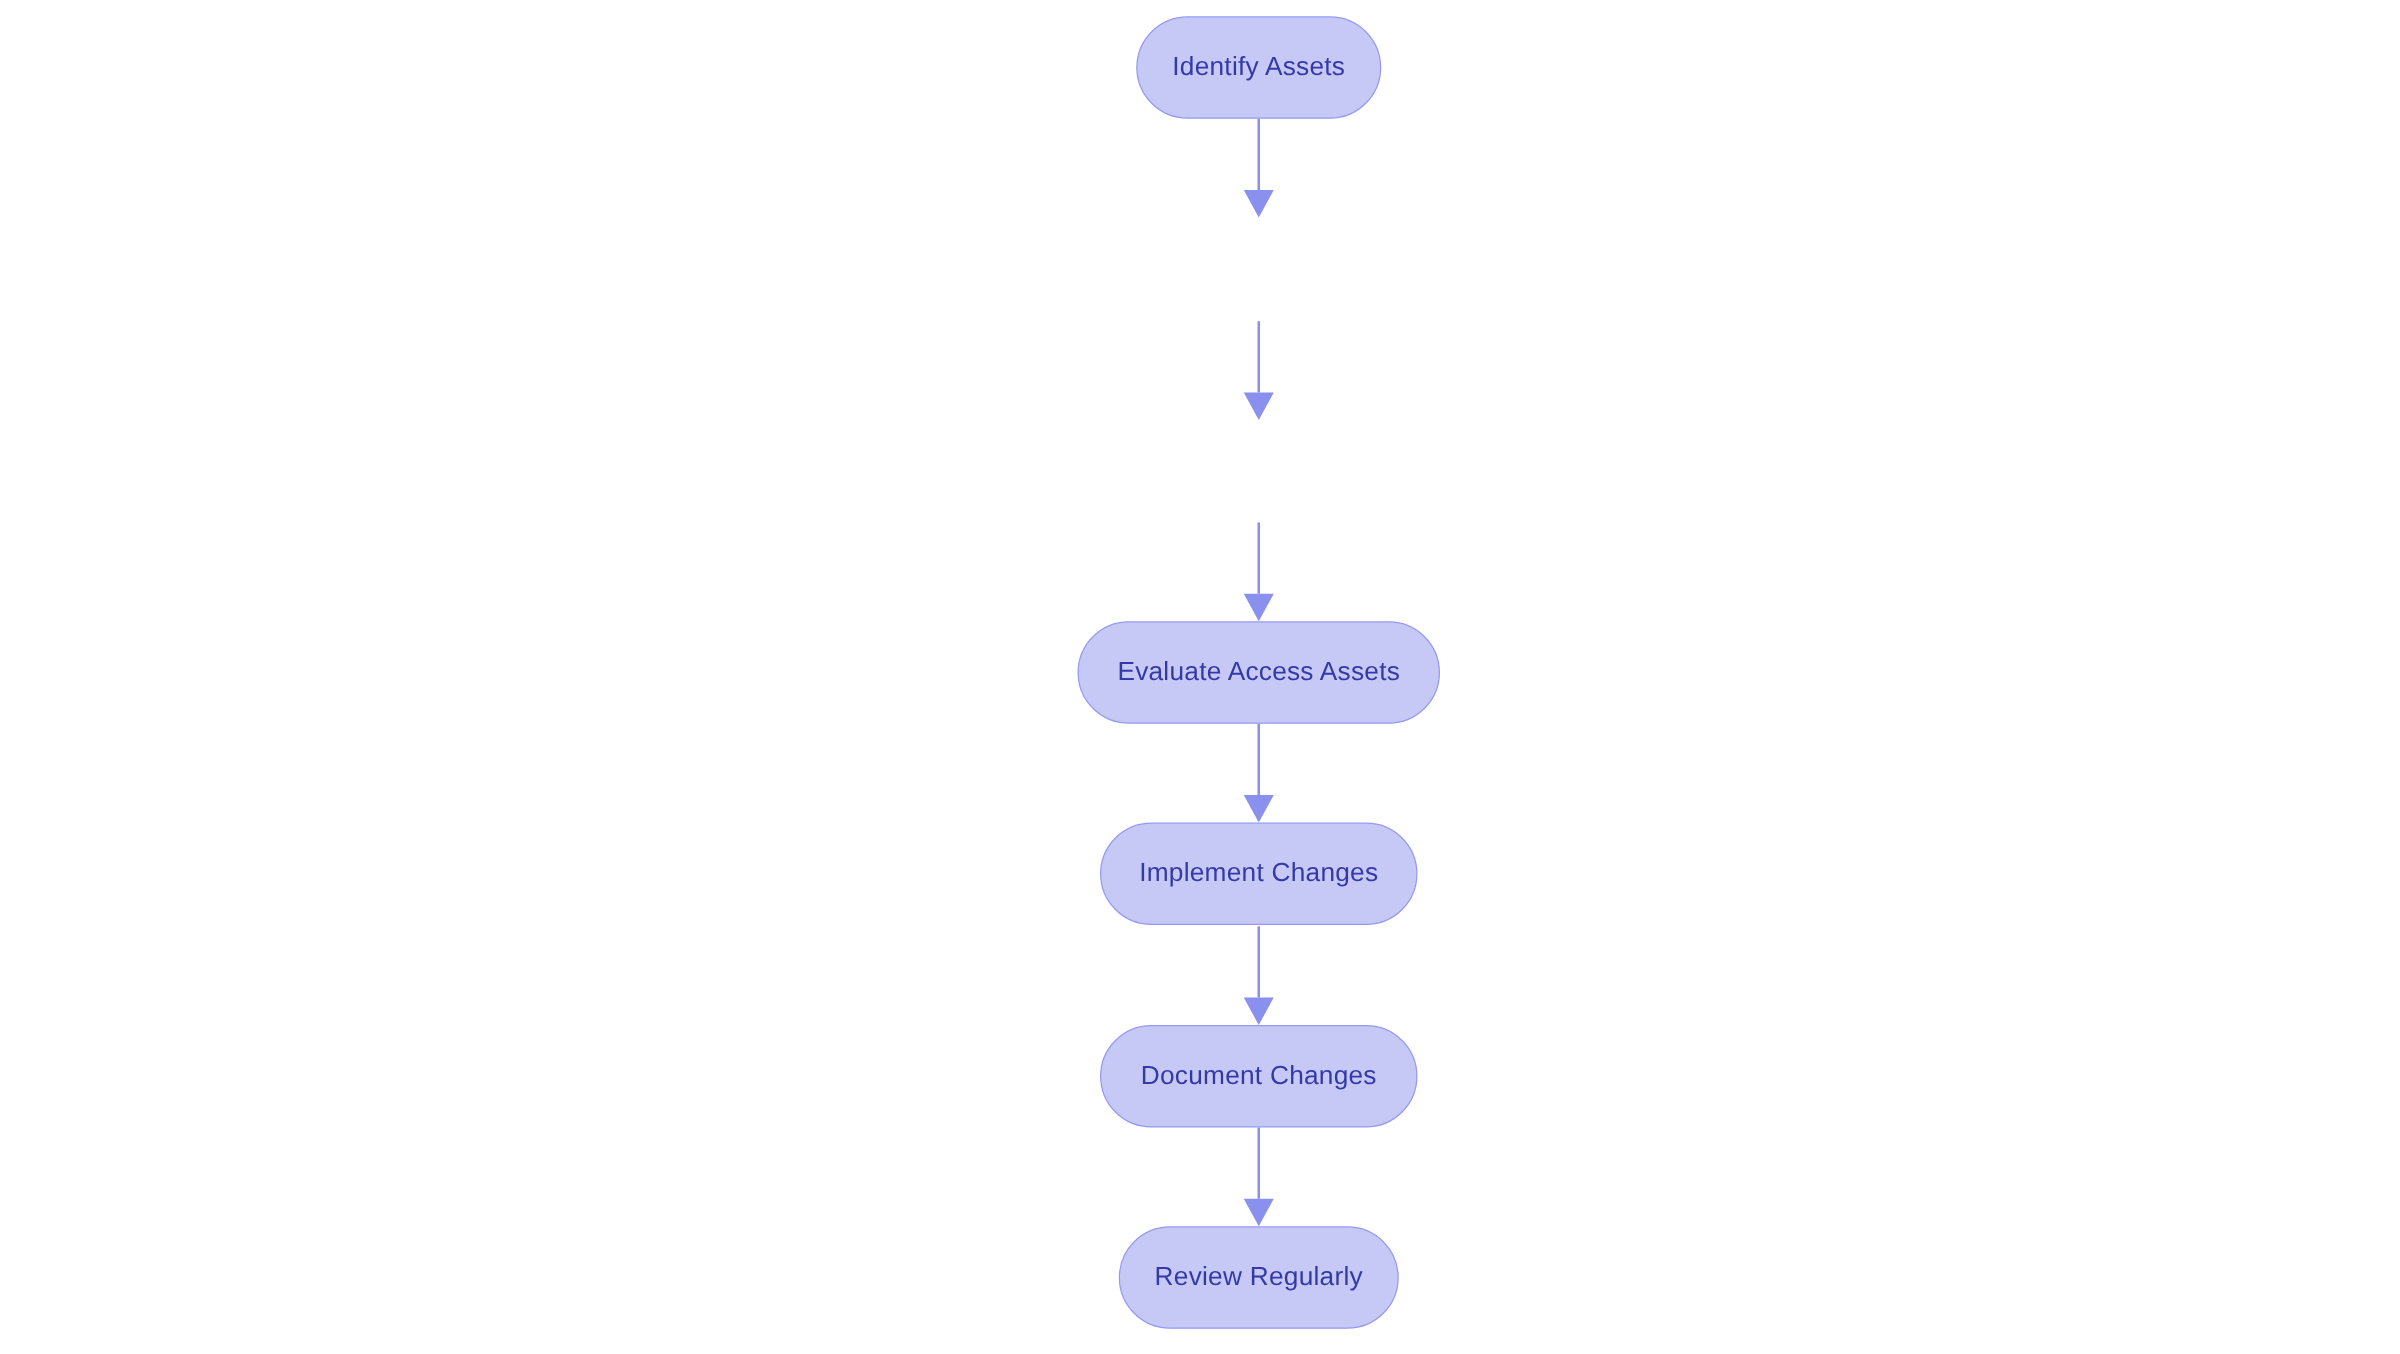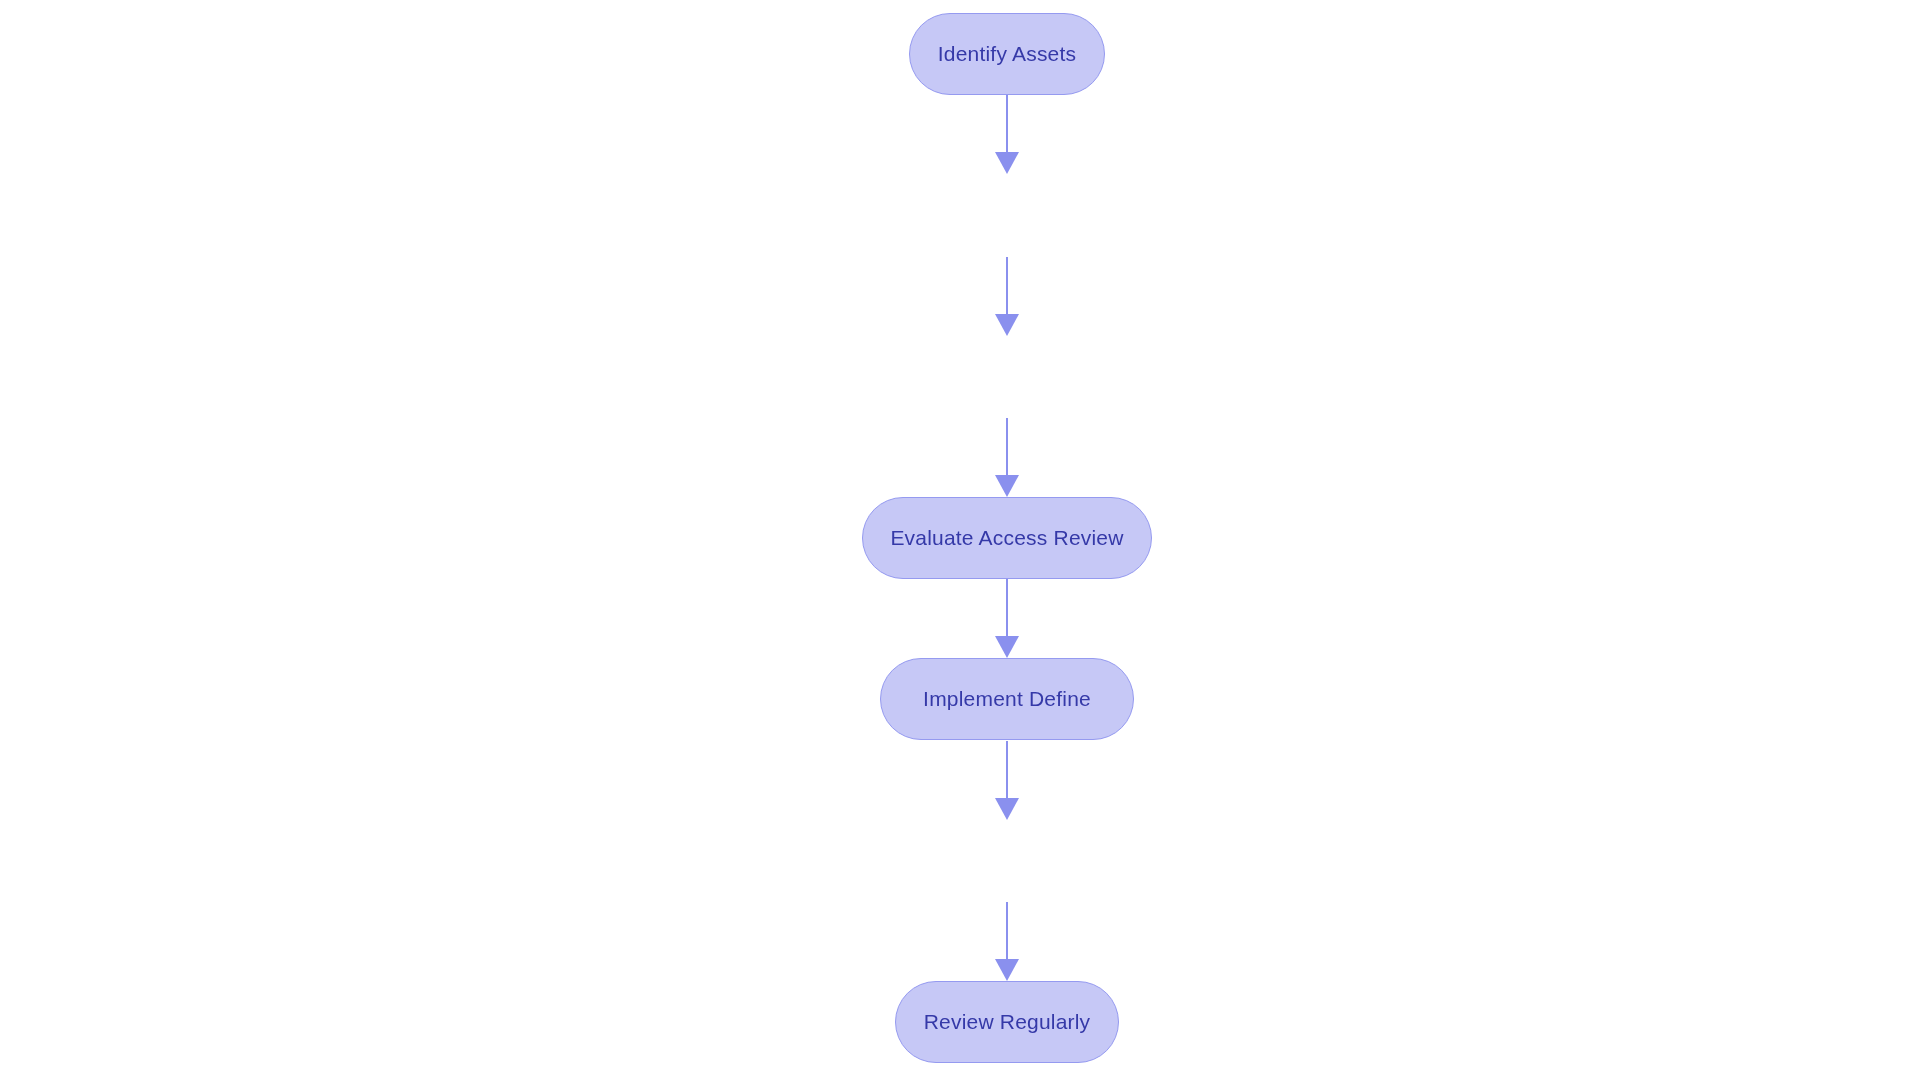--- a/index.html
+++ b/index.html
@@ -88,37 +88,40 @@
     <div class="head"></div>
   </div>
 
 
   <div class="arrow a3">
     <div class="line"></div>
     <div class="head"></div>
   </div>
 
   <div class="node n4">
-    <span>Evaluate Access Review</span>
+    <span>Evaluate Access Assets</span>
   </div>
 
   <div class="arrow a4">
     <div class="line"></div>
     <div class="head"></div>
   </div>
 
   <div class="node n5">
-    <span>Implement Define</span>
+    <span>Implement Changes</span>
   </div>
 
   <div class="arrow a5">
     <div class="line"></div>
     <div class="head"></div>
   </div>
 
+  <div class="node n6">
+    <span>Document Changes</span>
+  </div>
 
   <div class="arrow a6">
     <div class="line"></div>
     <div class="head"></div>
   </div>
 
   <div class="node n7">
     <span>Review Regularly</span>
   </div>
 

